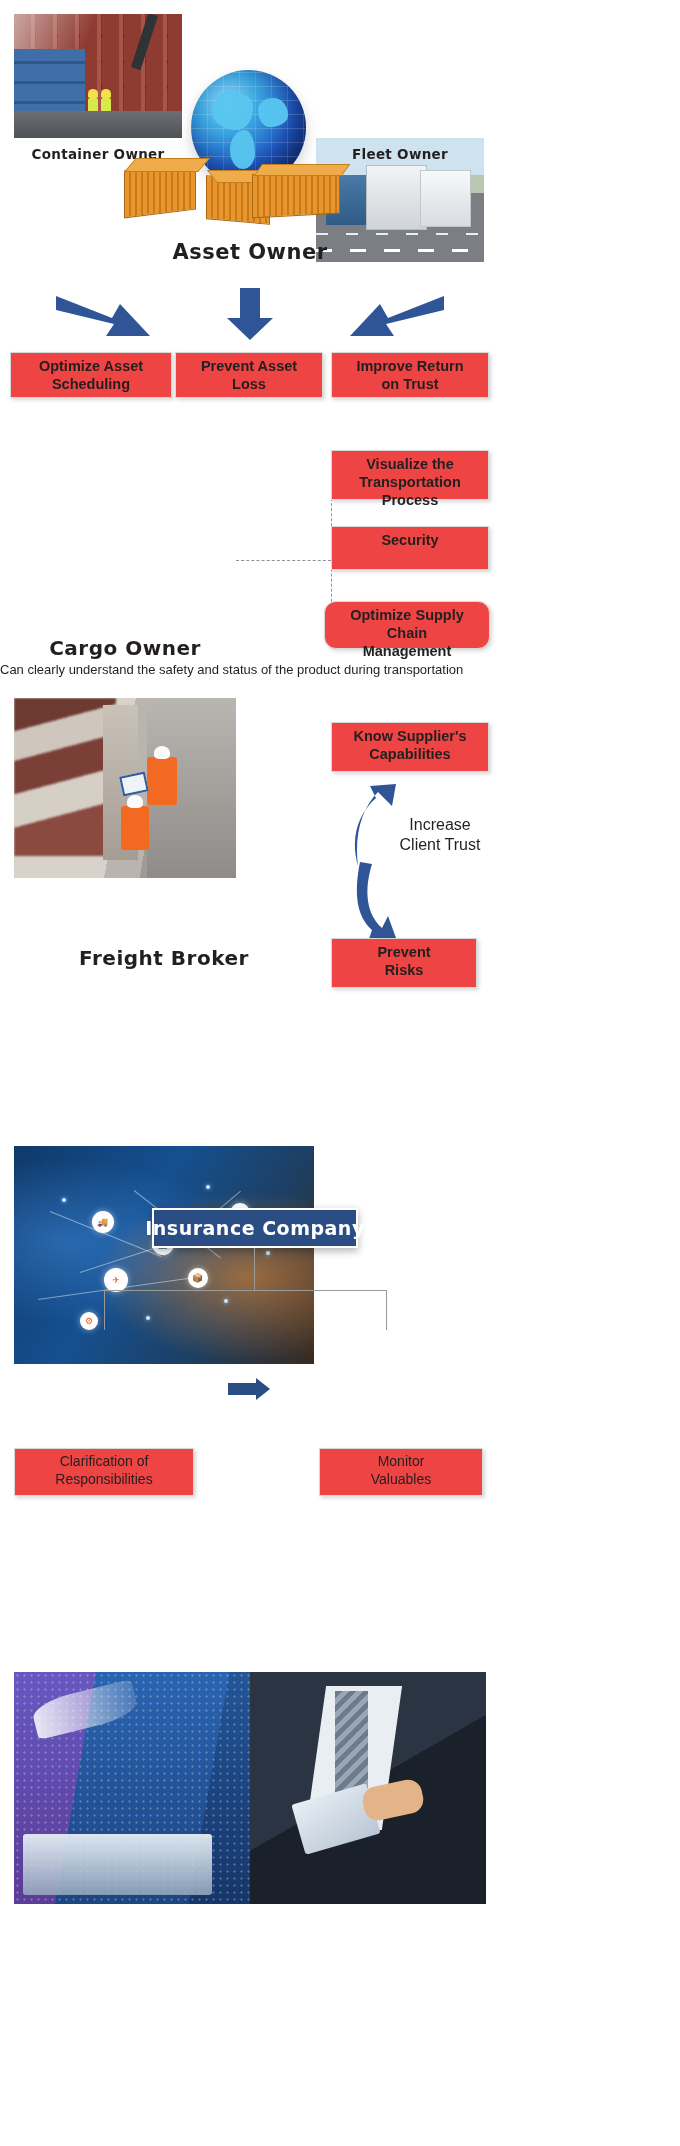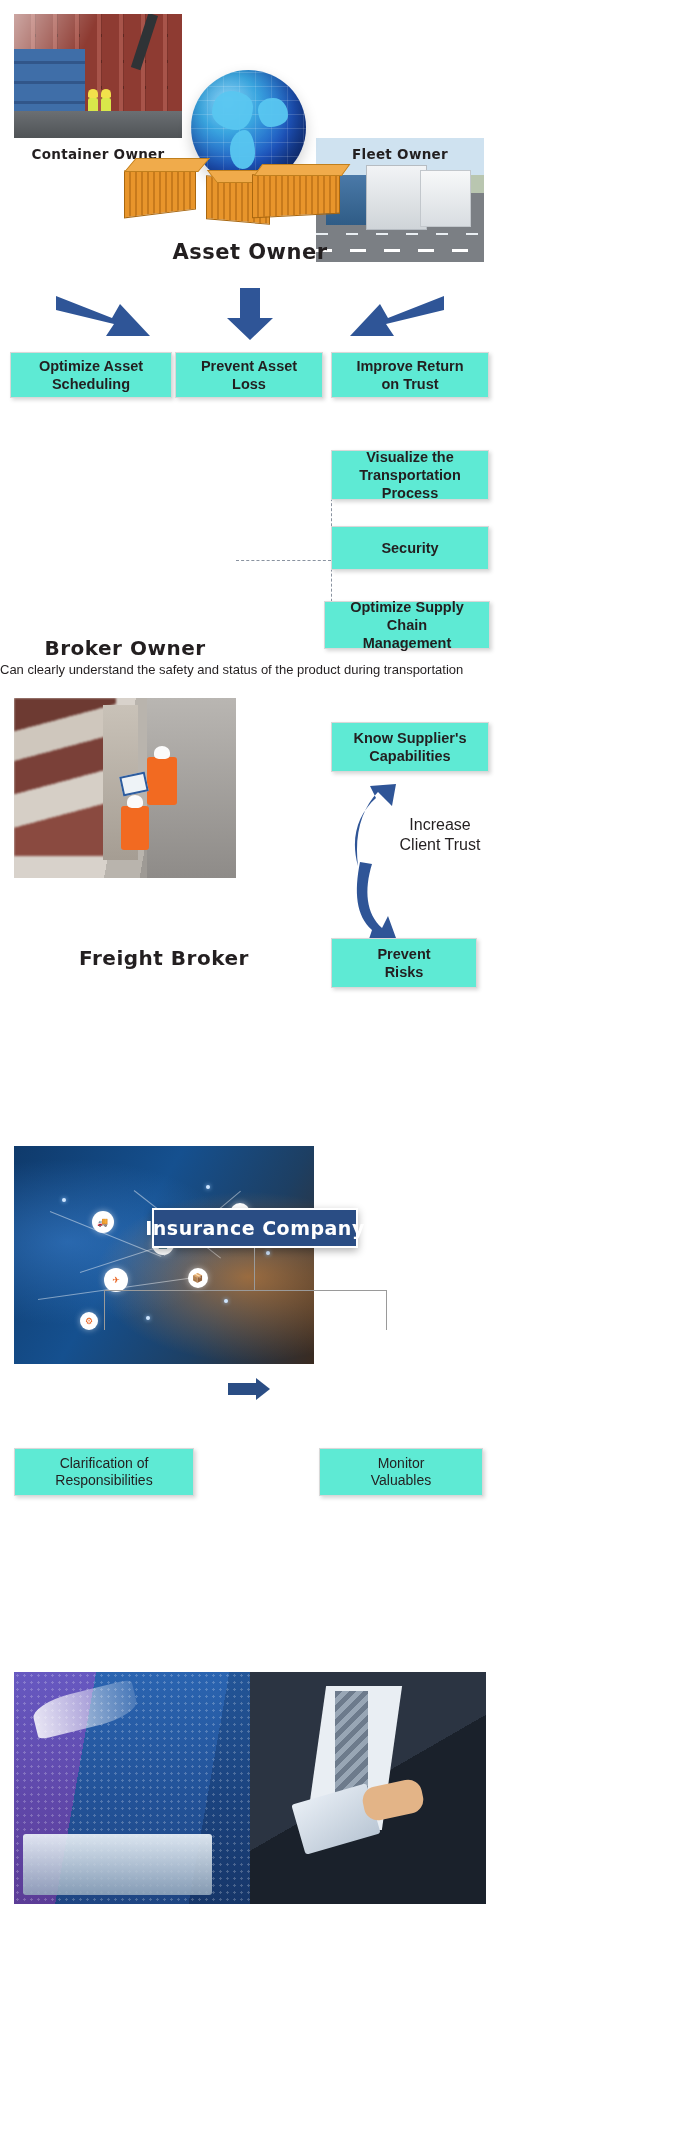--- a/index.html
+++ b/index.html
@@ -23,25 +23,25 @@
   }
 
   .caption-sm {
     font-family: "Liberation Sans", sans-serif;
     font-size: 13px;
     color: #231f20;
     white-space: nowrap;
   }
 
   .info-box {
-    background: #5eead4;
+    background: #ef4444;
     border: 1px solid #d8d8d8;
     box-shadow: 2px 2px 4px rgba(0,0,0,0.16);
     display: flex;
-    align-items: center;
+    align-items: flex-start;
     justify-content: center;
     text-align: center;
     font-family: "Liberation Sans", sans-serif;
     font-weight: 700;
     font-size: 14.5px;
     line-height: 1.25;
     color: #231f20;
     padding: 4px 6px;
   }
 
@@ -243,40 +243,40 @@
 
 <div class="abs photo ph-warehouse" style="left:14px; top:450px; width:222px; height:180px;">
   <div class="rackA"></div>
   <div class="rackB"></div>
   <div class="floor"></div>
   <div class="worker-hi" style="left:60%; top:33%; width:30px; height:48px;"></div>
   <div class="worker-hi" style="left:48%; top:60%; width:28px; height:44px;"></div>
   <div class="abs" style="left:48%; top:42%; width:26px; height:20px; background:#eef3f7; border:2px solid #2d5c9e; transform:rotate(-12deg);"></div>
 </div>
 
-<div class="abs title-label" style="left:14px; top:636px; width:222px; font-size:20px;">Broker Owner</div>
+<div class="abs title-label" style="left:14px; top:636px; width:222px; font-size:20px;">Cargo Owner</div>
 
 <div class="abs dash-h" style="left:236px; top:560px; width:95px;"></div>
 <div class="abs dash-v" style="left:331px; top:478px; height:164px;"></div>
 <div class="abs dash-h" style="left:331px; top:478px; width:38px;"></div>
 <div class="abs dash-h" style="left:331px; top:560px; width:38px;"></div>
 <div class="abs dash-h" style="left:331px; top:642px; width:38px;"></div>
 
 <div class="abs info-box" style="left:331px; top:450px; width:158px; height:50px;">
   <span>
     <span>Visualize the</span><br>
     <span>Transportation Process</span>
   </span>
 </div>
 
 <div class="abs info-box" style="left:331px; top:526px; width:158px; height:44px;">
   <span>Security</span>
 </div>
 
-<div class="abs info-box" style="left:324px; top:601px; width:166px; height:48px;">
+<div class="abs info-box" style="left:324px; top:601px; width:166px; height:48px;border-radius:12px;">
   <span>
     <span>Optimize Supply Chain</span><br>
     <span>Management</span>
   </span>
 </div>
 
 <div class="abs caption-sm" style="left:0px; top:662px; width:500px;">Can clearly understand the safety and status of the product during transportation</div>
 
 <div class="abs photo ph-network" style="left:14px; top:718px; width:300px; height:218px;">
   <div class="netline" style="left:12%;top:30%;width:120px;transform:rotate(22deg);"></div>

